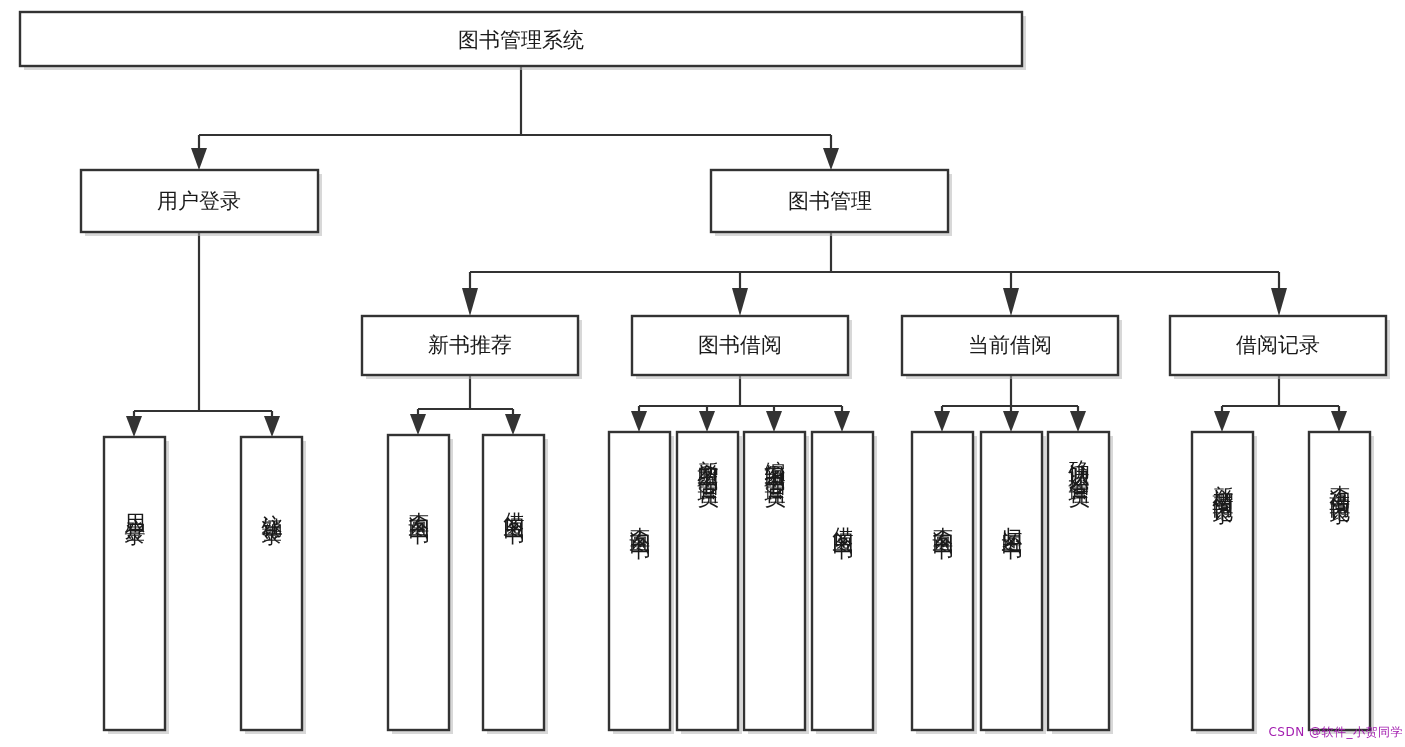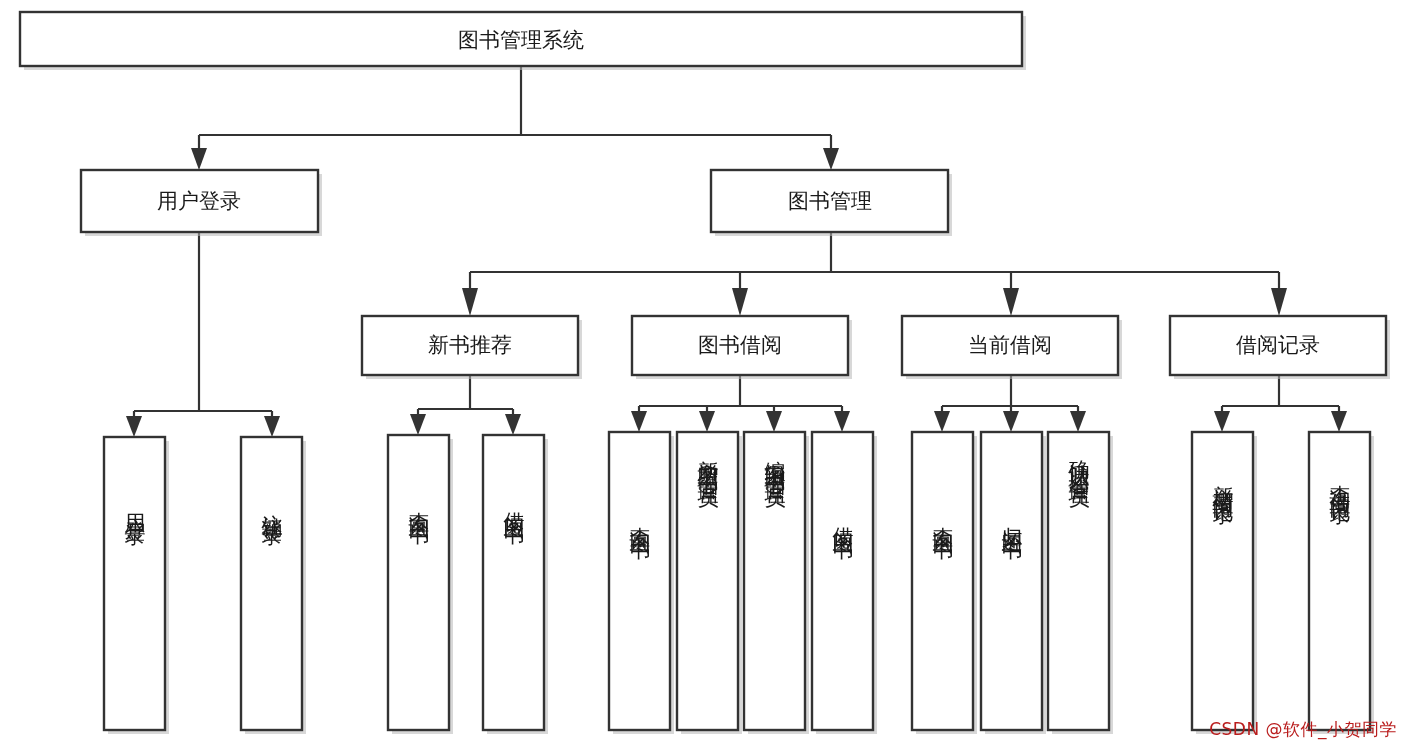--- a/index.html
+++ b/index.html
@@ -62,25 +62,25 @@
     text-orientation: upright;
     font-family: "DejaVu Sans", "Liberation Sans", sans-serif;
     font-size: 21px;
     line-height: 1.0;
     letter-spacing: 4px;
     color: #1a1a1a;
     white-space: nowrap;
   }
   .watermark {
     position: absolute;
-    right: 8px;
+    right: 2px;
     bottom: 6px;
     font-family: "DejaVu Sans", "Liberation Sans", sans-serif;
-    font-size: 17px;
-    color: #b91c1c;
+    font-size: 12px;
+    color: #a21caf;
     letter-spacing: 0.5px;
     white-space: nowrap;
   }
 </style>
 </head>
 <body>
 
 <div id="diagram-root">
 
   <svg class="flow" viewBox="0 0 1405 747" xmlns="http://www.w3.org/2000/svg">

